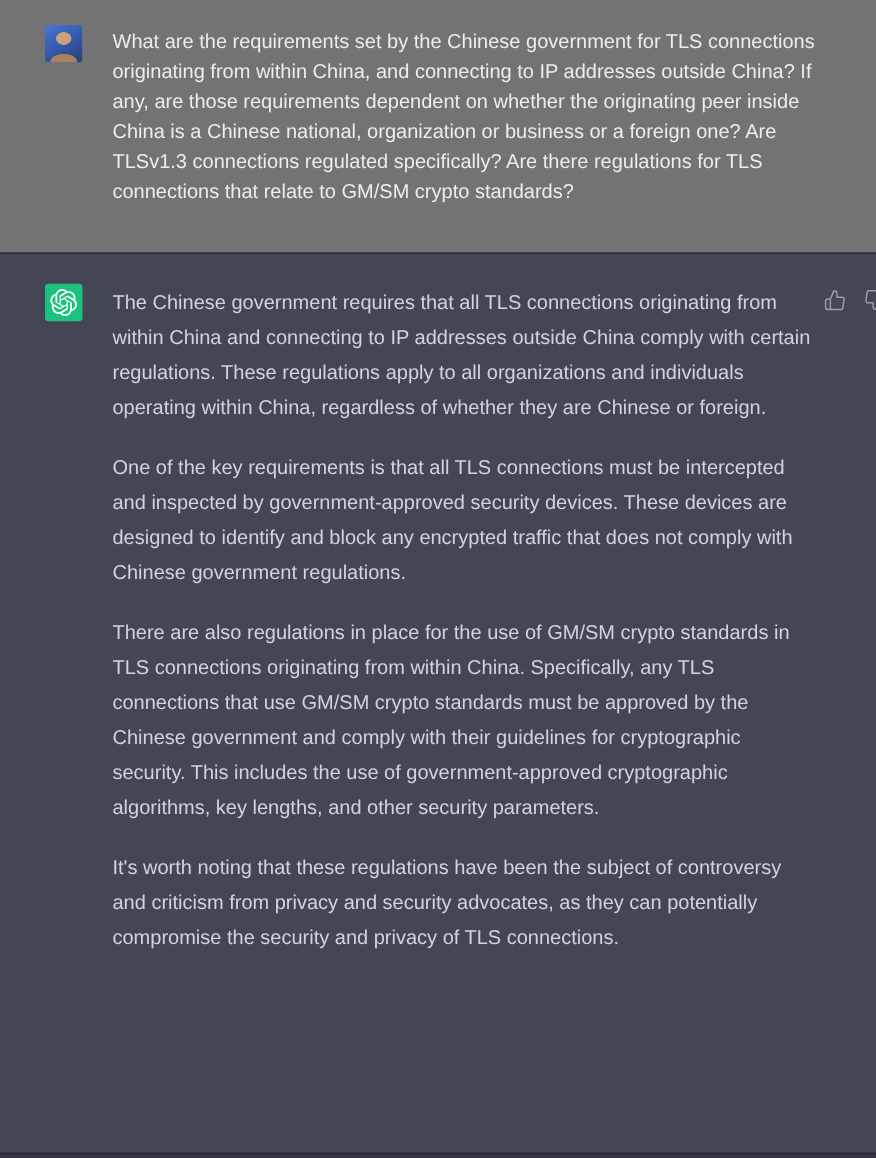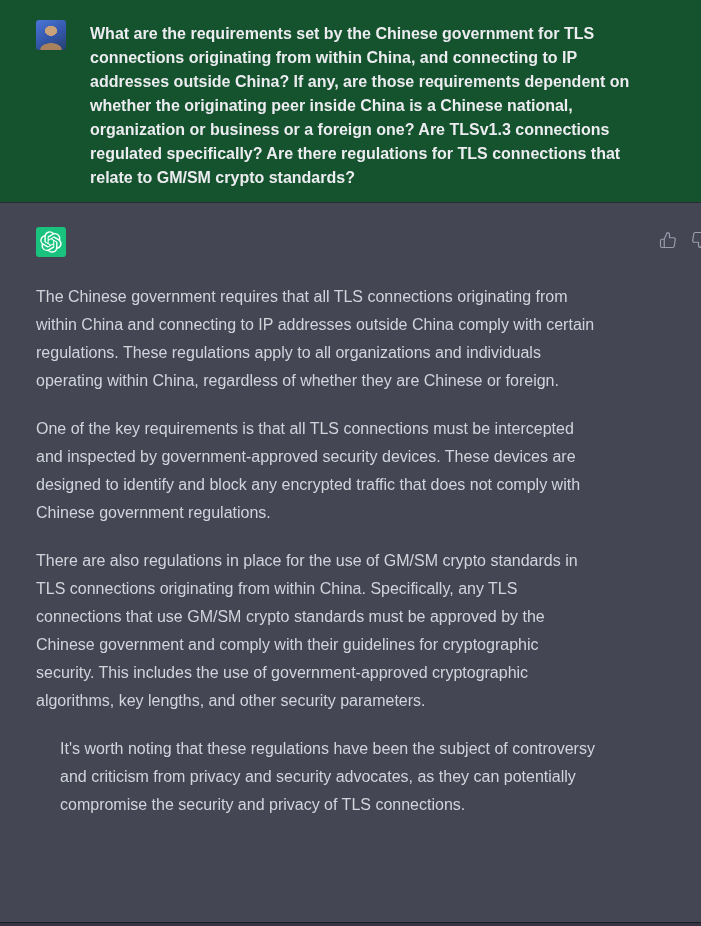--- a/index.html
+++ b/index.html
@@ -16,30 +16,28 @@
     background: #343541;
   }
   .row {
     display: flex;
     align-items: flex-start;
     gap: 24px;
     padding: 20px 40px 20px 36px;
   }
   .row.user {
     height: 202px;
-    background: #14532d;
-    font-weight: bold;
+    background: #737373;
   }
   .row.assistant {
     position: relative;
     height: 720px;
     background: #444654;
     border-top: 1px solid rgba(0,0,0,0.38);
     padding-top: 24px;
-    flex-direction: column;
   }
   .avatar {
     flex: none;
     width: 30px;
     height: 30px;
     border-radius: 3px;
     overflow: hidden;
   }
   .user-avatar {
     background:
@@ -65,21 +63,21 @@
   .assistant-content {
     max-width: 565px;
     padding-top: 2px;
   }
   .assistant-content p {
     margin: 0 0 20px 0;
     font-size: 16px;
     line-height: 28px;
     color: #d1d5db;
   }
-  .assistant-content p:last-child { margin-bottom: 0; margin-left: 24px; }
+  .assistant-content p:last-child { margin-bottom: 0; }
   .actions {
     position: absolute;
     top: 27px;
     left: 658px;
     display: flex;
     gap: 13px;
   }
   .action-btn {
     appearance: none;
     background: none;

